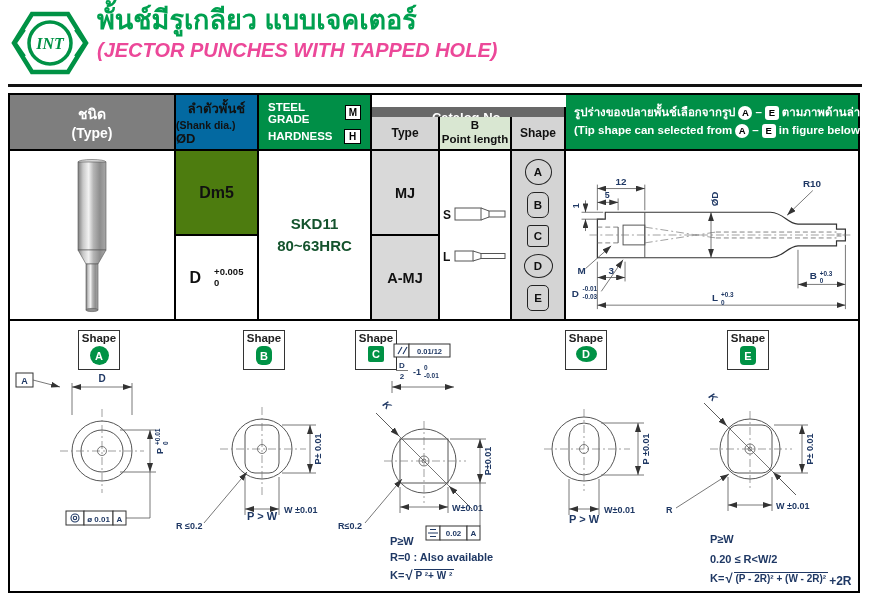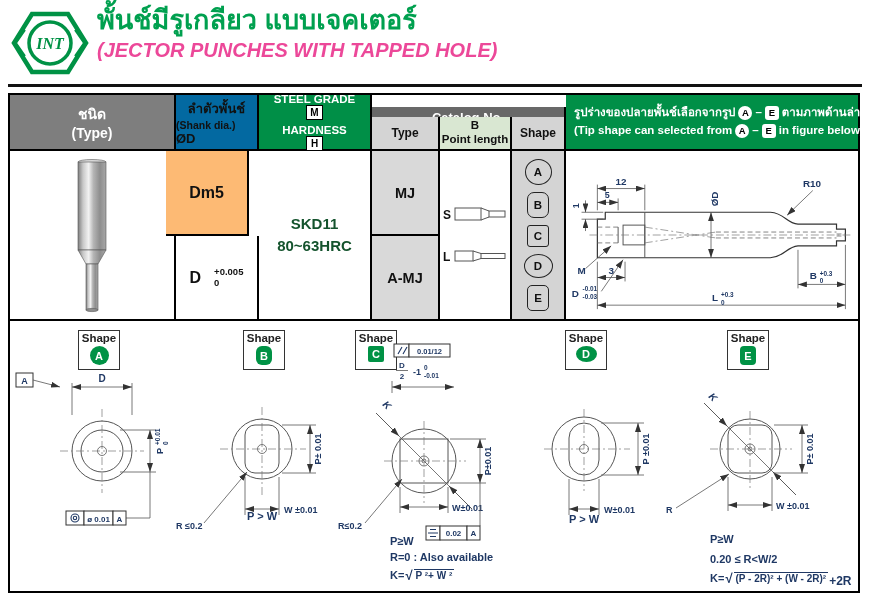--- a/index.html
+++ b/index.html
@@ -18,21 +18,21 @@
   .gray-h{background:#7E7E7E;color:#fff;}
   .green{background:#008F47;color:#fff;}
   .dk{background:#686868;color:#fff;}
   .lt{background:#D4D4D4;color:#111;}
   .lg{background:#D9E7D2;color:#111;}
   .rowgray{background:#D9D9D9;color:#111;}
   .h2l{font-weight:bold;text-align:center;}
   .typ1{font-size:14px;} .typ2{font-size:14px;}
   .shank1{font-size:13px;color:#111;font-weight:bold;}
   .shank2{font-size:10.5px;color:#111;font-weight:bold;}
-  .srow{display:flex;width:100%;justify-content:space-between;align-items:center;padding:0 9px;box-sizing:border-box;font-size:11.5px;font-weight:bold;margin:2px 0;flex-direction:column;}
+  .srow{display:flex;width:100%;justify-content:space-between;align-items:center;padding:0 9px;box-sizing:border-box;font-size:11.5px;font-weight:bold;margin:2px 0;}
   .badge-sq{width:15px;height:13px;background:#fff;color:#000;border:1px solid #000;font-size:10px;font-weight:bold;display:inline-flex;align-items:center;justify-content:center;}
   .cat-title{font-size:13px;font-weight:bold;}
   .sub{font-size:12px;font-weight:bold;}
   .sub2{font-size:11.5px;font-weight:bold;line-height:1.2;text-align:center;}
   .tipcell{align-items:flex-start;justify-content:center;padding:4px 8px;}
   .tipline{display:flex;align-items:center;gap:3px;font-size:11.5px;font-weight:bold;line-height:1.55;white-space:nowrap;}
   .wb{width:14px;height:14px;background:#fff;color:#000;font-size:9.5px;font-weight:bold;display:inline-flex;align-items:center;justify-content:center;flex:0 0 auto;}
   .wb-c{border-radius:50%;} .wb-s{border-radius:3px;}
   .bold16{font-size:16px;font-weight:bold;color:#111;}
   .dtol{display:flex;align-items:center;color:#111;font-weight:bold;}
@@ -168,21 +168,21 @@
 
     <div class="cell" style="left:0;top:56px;width:166px;height:170px;background:#fff;">
       <svg width="120" height="162" viewBox="0 0 120 162">
         <ellipse cx="60" cy="8" rx="14" ry="2.5" fill="#d9d9d9" stroke="#555" stroke-width="0.6"></ellipse>
         <rect x="46" y="8" width="28" height="88" fill="url(#met)" stroke="#555" stroke-width="0.6"></rect>
         <path d="M46,96 L54,110 L66,110 L74,96 Z" fill="url(#met)" stroke="#555" stroke-width="0.6"></path>
         <rect x="54" y="110" width="12" height="46" fill="url(#met)" stroke="#555" stroke-width="0.6"></rect>
         <ellipse cx="60" cy="156" rx="6" ry="1.6" fill="#8e8e8e" stroke="#555" stroke-width="0.6"></ellipse>
       </svg>
     </div>
-    <div class="cell" style="left:156px;top:56px;width:83px;height:85px;background:#fdba74;text-align:center;">
+    <div class="cell" style="left:166px;top:56px;width:83px;height:85px;background:#4d7c0f;text-align:center;">
       <span class="bold16">Dm5</span>
     </div>
     <div class="cell" style="left:166px;top:141px;width:83px;height:85px;background:#fff;">
       <div class="dtol">
         <span class="base">D</span>
         <span class="tolcol">
           <span>+0.005</span>
           <span>0</span>
         </span>
       </div>

